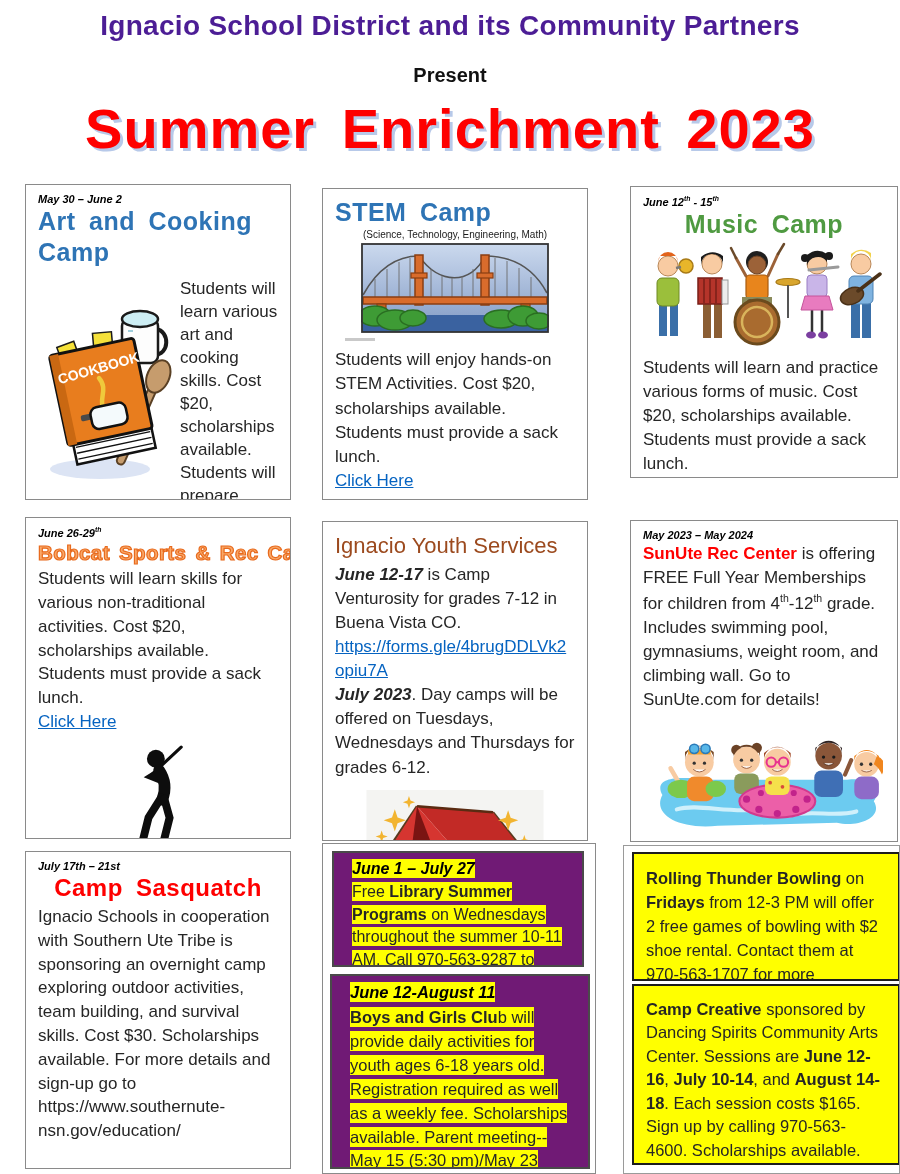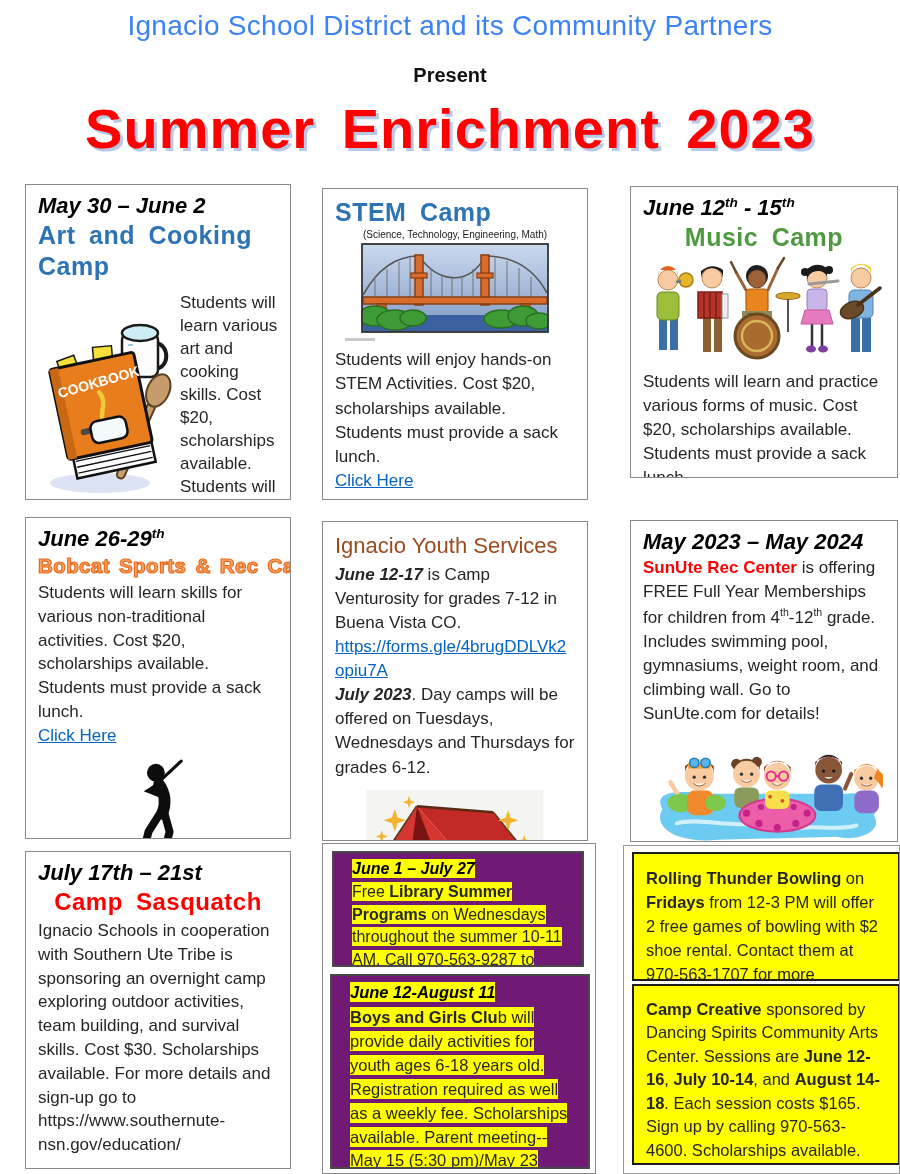--- a/index.html
+++ b/index.html
@@ -1,20 +1,20 @@
 <!DOCTYPE html>
 <html><head>
 <meta charset="utf-8">
 <style>
   html,body{margin:0;padding:0;background:#fff;}
   .page{position:relative;width:900px;height:1174px;background:#fff;overflow:hidden;
         font-family:"Liberation Sans",sans-serif;color:#262626;}
   
   .hdr-title{position:absolute;top:10px;left:0;width:100%;text-align:center;
-    font-weight:400;font-size:28px;color:#3b82f6;letter-spacing:.3px;}
+    font-weight:700;font-size:28px;color:#4c1d95;letter-spacing:.3px;}
   .present{position:absolute;top:64px;left:0;width:100%;text-align:center;
     font-weight:700;font-size:20px;color:#111;}
   .main-title{position:absolute;top:96px;left:0;width:100%;text-align:center;
     font-weight:700;font-size:56px;color:#FE0000;letter-spacing:1px;word-spacing:10px;
     text-shadow:3px 3px 0 #B7C9E9;}
   
   .cell{position:absolute;background:#fff;border:1px solid #8a8a8a;
         box-sizing:border-box;padding:8px 12px;overflow:hidden;}
   #cell-art{left:25px;top:184px;width:266px;height:316px;}
   #cell-stem{left:322px;top:188px;width:266px;height:312px;}
@@ -27,21 +27,21 @@
   #cell-right-outer{left:623px;top:845px;width:277px;height:329px;padding:0;border-color:#9a9a9a;}
   .subbox{position:absolute;background:#701a75;border:2px solid #4a4a4a;
           box-sizing:border-box;padding:5px 18px;overflow:hidden;}
   #subbox-library{left:9px;top:7px;width:252px;height:116px;}
   #subbox-bgc{left:7px;top:130px;width:260px;height:195px;}
   .yellowbox{position:absolute;background:#FFFF00;border:2px solid #1c1c1c;
           box-sizing:border-box;padding:12px 12px;overflow:hidden;}
   #yellowbox-bowling{left:8px;top:6px;width:268px;height:129px;}
   #yellowbox-creative{left:8px;top:138px;width:268px;height:181px;}
   
-  .date{font-weight:700;font-style:italic;font-size:22px;color:#000;margin-bottom:1px;}
+  .date{font-weight:700;font-style:italic;font-size:11px;color:#000;margin-bottom:1px;}
   .date sup,.rich sup{font-size:.62em;}
   .camp-title{font-weight:700;font-size:25px;letter-spacing:.5px;word-spacing:6px;line-height:1.25;}
   .t-blue{color:#2E74B5;}
   .t-green{color:#4F9A41;text-align:center;}
   .t-red{color:#FE0000;text-align:center;font-size:24px;}
   .t-orange{color:#F9A868;-webkit-text-stroke:1.2px #E86A1D;font-size:20.5px;white-space:nowrap;
             letter-spacing:.4px;word-spacing:3px;}
   .t-rust{color:#9C4A1E;font-weight:400;font-size:22px;letter-spacing:.2px;margin:2px 0 3px 0;}
   .center{text-align:left;}
   .body{font-size:17px;line-height:1.42;color:#262626;}

